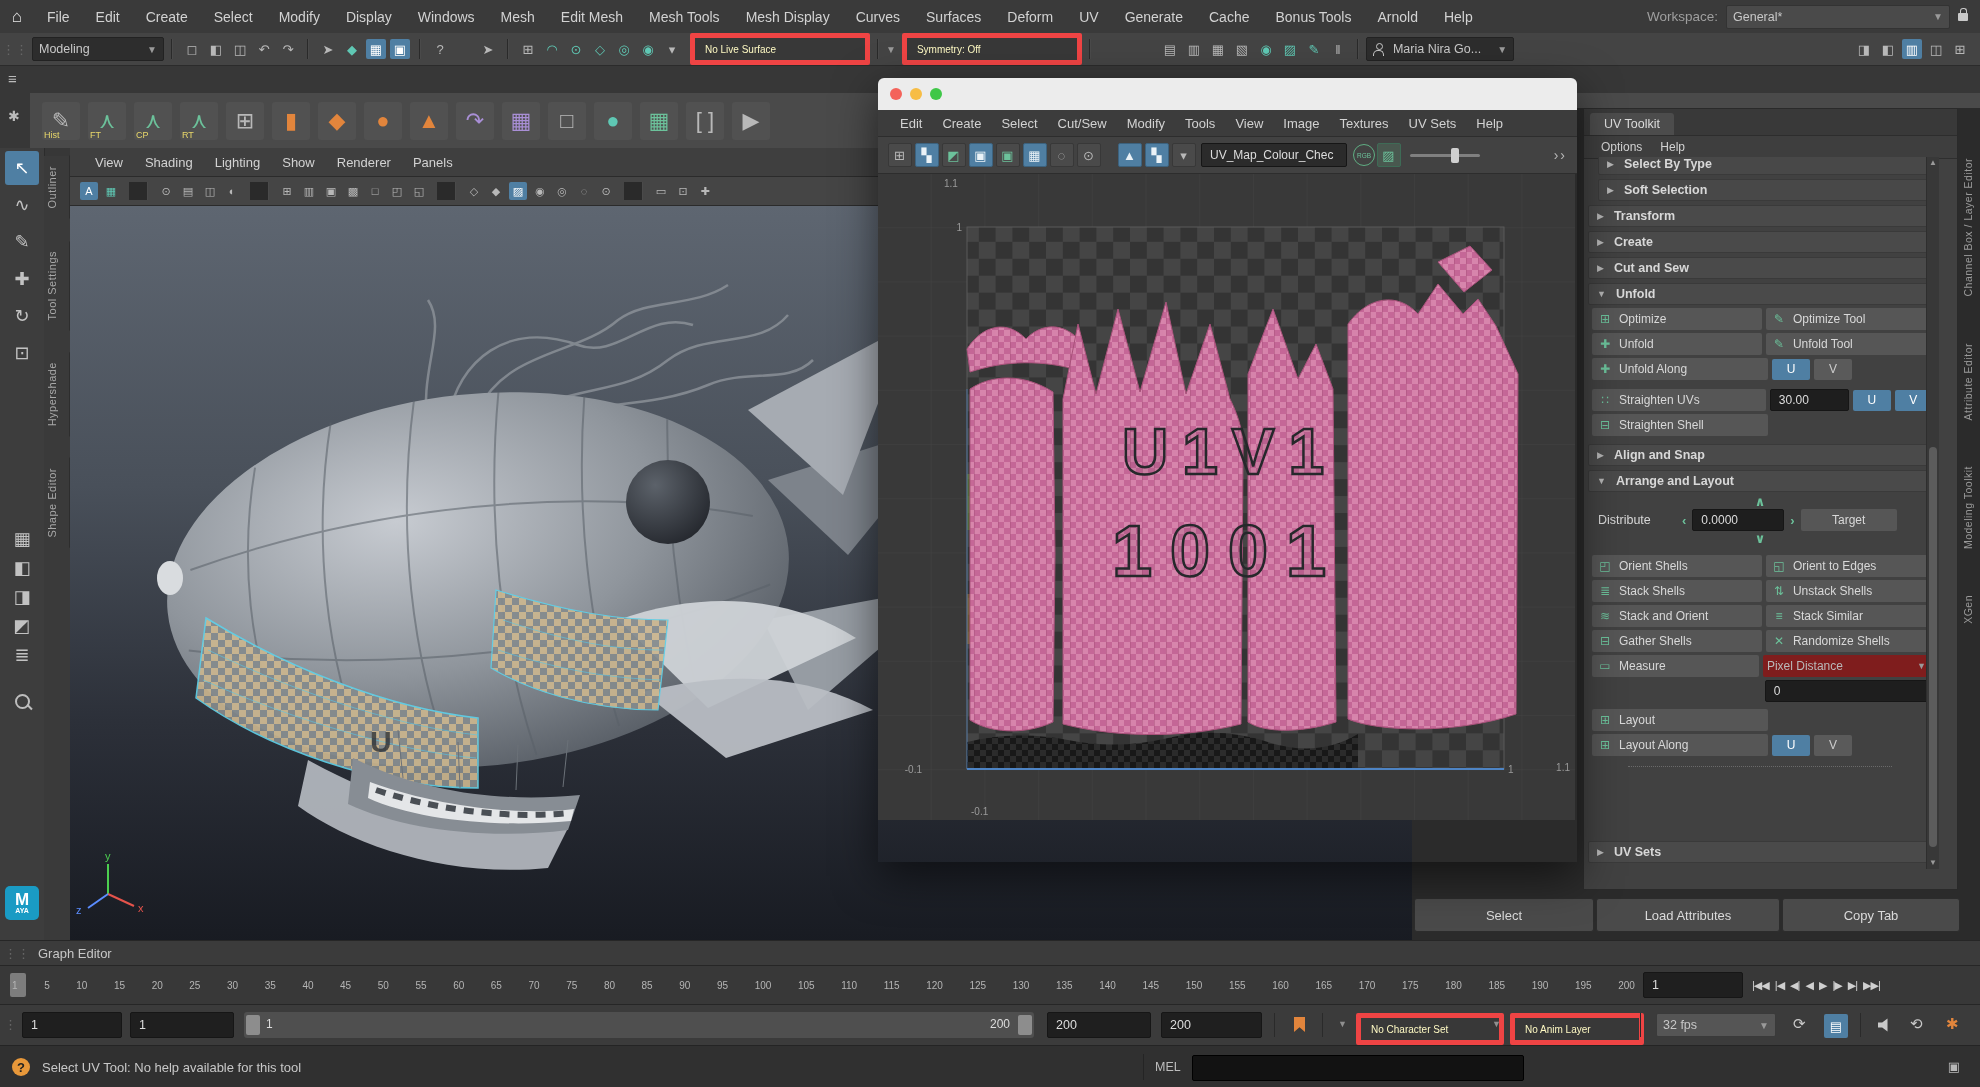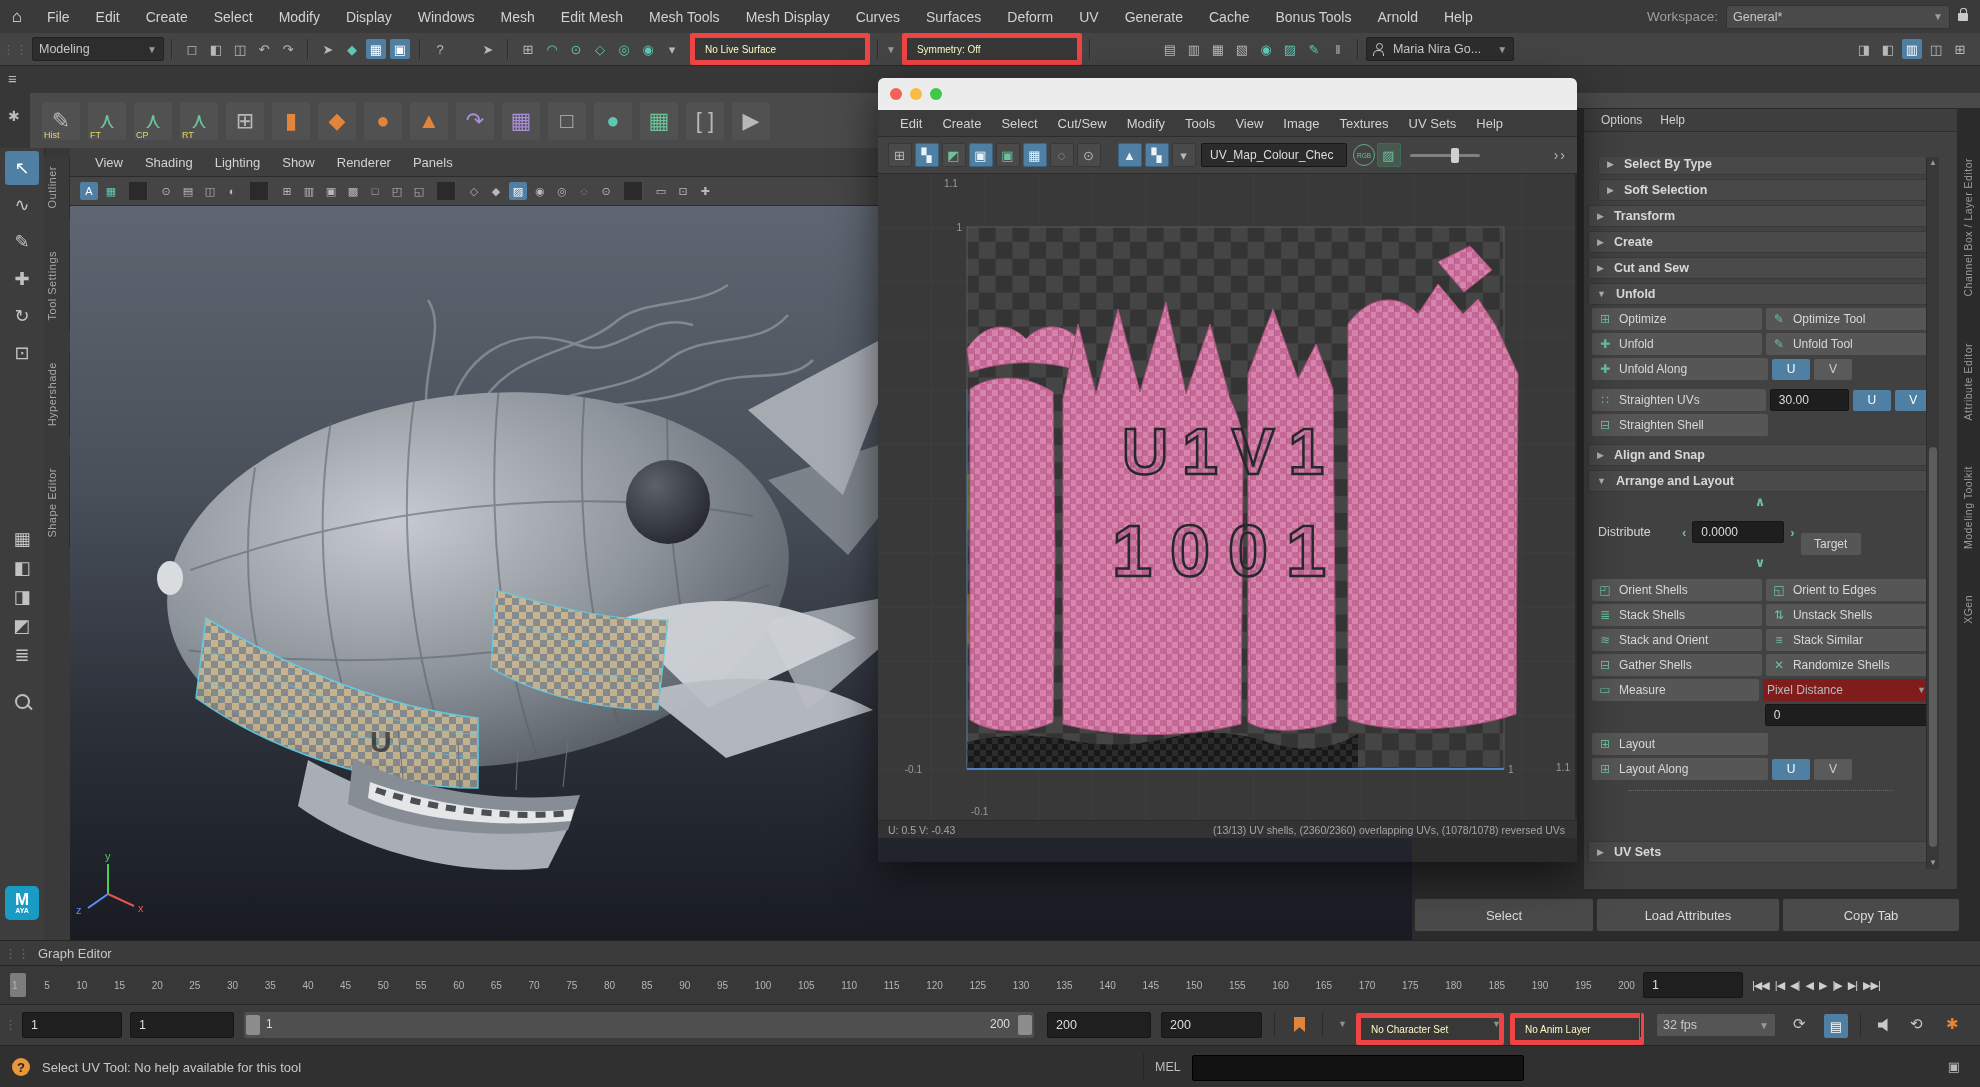--- a/index.html
+++ b/index.html
@@ -457,20 +457,23 @@
         <line x1="0" y1="0" x2="-20" y2="14" stroke="#5b8dff" stroke-width="2"></line>
         <text x="-3" y="-34" font-size="11" fill="#4ccf50">y</text>
         <text x="30" y="18" font-size="11" fill="#e5534b">x</text>
         <text x="-32" y="20" font-size="11" fill="#5b8dff">z</text>
       </g>
     </svg>
   </div>
 
   <div id="rightdock" class="r">
     <div id="tkpanel" class="r">
+      <div id="tk-tabbar">
+        <span id="tk-tab">UV Toolkit</span>
+      </div>
       <div id="tk-menus">
 
       <span class="menu-item">Options</span>
           <span class="menu-item">Help</span>
         </div>
       <div id="tkscroll">
         <div style="margin-top:-8px;">
 
         <div class="tksec inset">
               <span class="arr">▶</span>
@@ -553,21 +556,21 @@
         <div class="tksec">
           <span class="ar arr">▼</span>
             <span>Arrange and Layout</span>
         </div>
         <div style="text-align:center;margin-top:2px;flex:0 0 auto;"><span class="greenar">∧</span></div>
         <div class="tkrow" style="margin-top:0;">
           <span style="margin-left:10px;width:78px;font-size:12.5px;color:#d8d8d8;">Distribute</span>
           <span class="greenar" style="margin:0 6px;">‹</span>
           <span class="tkfield" style="width:74px;">0.0000</span>
           <span class="greenar" style="margin:0 6px;">›</span>
-          <span class="tkbtn" style="width:60px;justify-content:center;padding-left:0;margin-top:24px;">Target</span>
+          <span class="tkbtn" style="width:96px;justify-content:center;padding-left:0;">Target</span>
         </div>
         <div style="text-align:center;flex:0 0 auto;"><span class="greenar">∨</span></div>
         <div style="margin-top:6px;">
 
         <div class="tkrow">
               <span class="tkbtn c1">
                 <span class="tkico">◰</span>
                 <span>Orient Shells</span>
               </span>
               <span class="tkbtn c2">
@@ -751,24 +754,20 @@
 
       <g font-size="10" fill="#9a9a9a">
         <text x="66" y="13">1.1</text>
         <text x="84" y="57" text-anchor="end">1</text>
         <text x="44" y="599" text-anchor="end">-0.1</text>
         <text x="93" y="641">-0.1</text>
         <text x="630" y="599">1</text>
         <text x="692" y="597" text-anchor="end">1.1</text>
       </g>
     </svg>
-    <div id="uv-status">
-      <span style="margin-left:10px;">U: 0.5 V: -0.43</span>
-      <span style="margin-left:auto;margin-right:12px;">(13/13) UV shells, (2360/2360) overlapping UVs, (1078/1078) reversed UVs</span>
-    </div>
   </div>
 
   <div id="graphbar" class="r">
     <span style="color:#666;margin:0 8px 0 4px;">⋮⋮</span>
     <span style="font-size:13px;color:#c6c6c6;">Graph Editor</span>
   </div>
 
   <div id="timeline" class="r">
     <span class="r" style="left:10px;top:7px;width:16px;height:24px;background:#7d7d7d;border-radius:2px;"></span>
     <div id="ticks">

